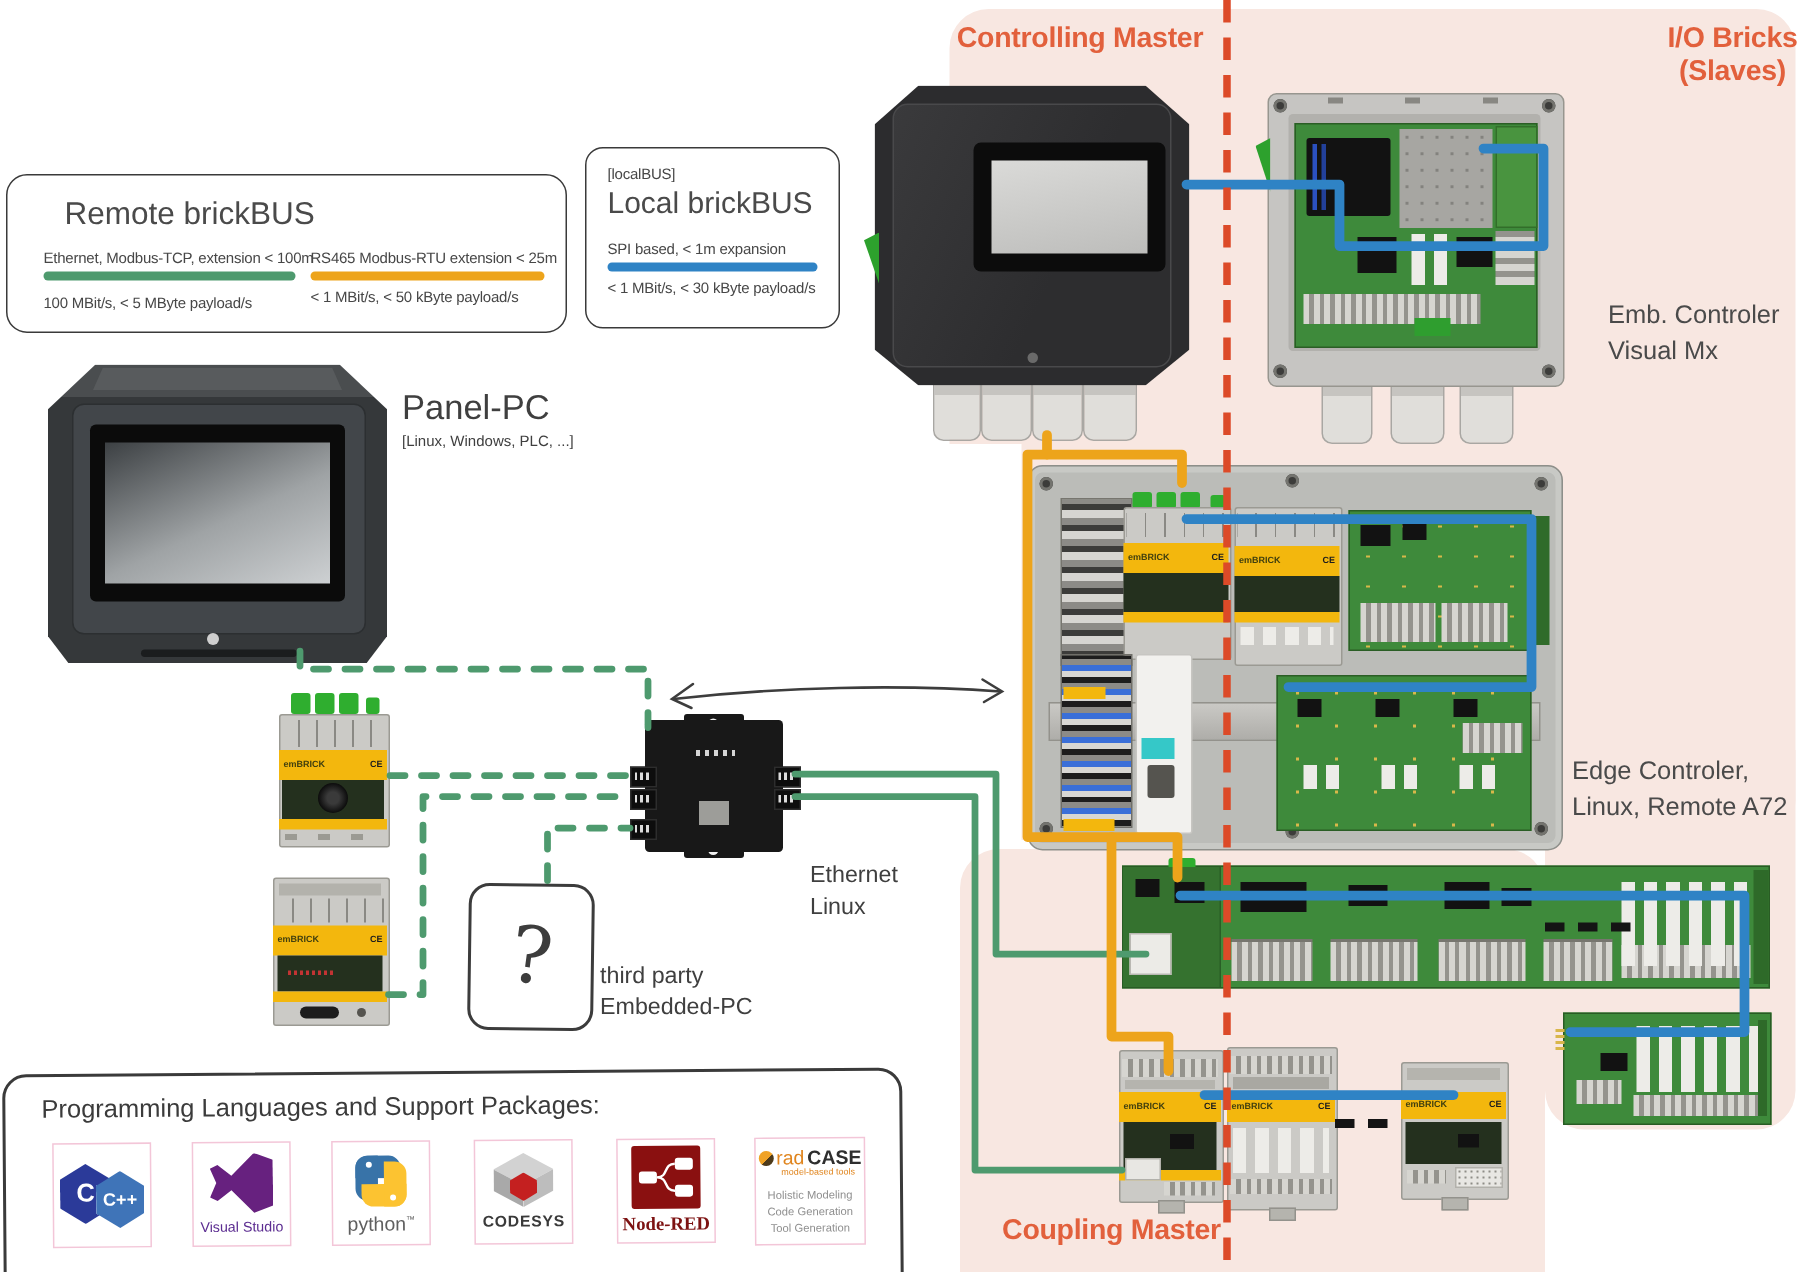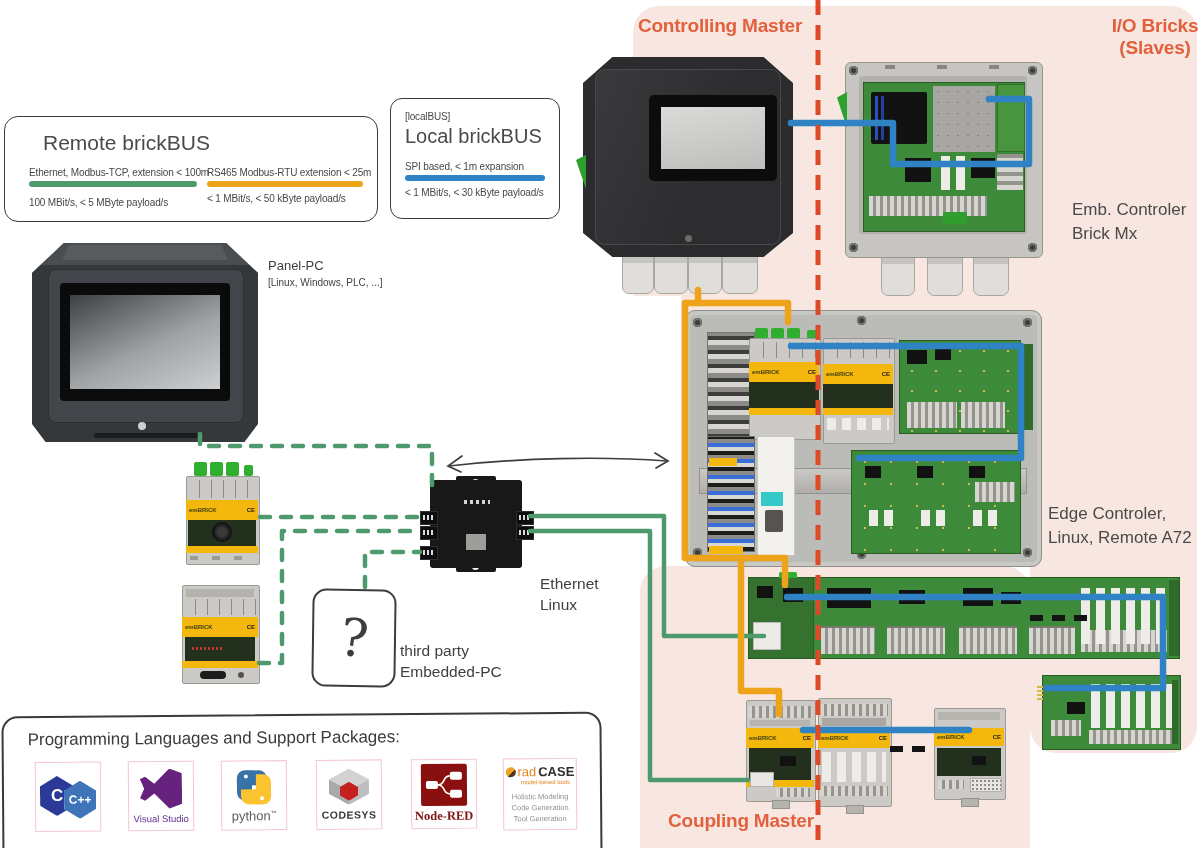--- a/index.html
+++ b/index.html
@@ -329,34 +329,34 @@
     <div class="small" style="left:14px;top:62px;">SPI based, &lt; 1m expansion</div>
     <div class="bar" style="left:14px;top:76px;width:140px;background:#2f83c5;"></div>
     <div class="small" style="left:14px;top:88px;">&lt; 1 MBit/s, &lt; 30 kByte payload/s</div>
   </div>
 
   <div class="zlabel" style="left:620px;top:15px;width:200px;">Controlling Master</div>
   <div class="zlabel" style="left:1075px;top:15px;width:160px;">I/O Bricks (Slaves)</div>
   <div class="zlabel" style="left:656px;top:810px;width:170px;">Coupling Master</div>
 
   <div class="lbl" style="left:268px;top:258px;">
-    <span class="l1" style="font-size:13px;">Panel-PC</span>
+    <span class="l1" style="font-size:23px;">Panel-PC</span>
     <span class="l1" style="font-size:10px;margin-top:4px;">[Linux, Windows, PLC, ...]</span>
   </div>
   <div class="lbl" style="left:540px;top:573px;font-size:15.5px;line-height:21px;">
     <span class="l1">Ethernet</span>
     <span class="l1">Linux</span>
   </div>
   <div class="lbl" style="left:400px;top:640px;font-size:15.5px;line-height:21px;">
     <span class="l1">third party</span>
     <span class="l1">Embedded-PC</span>
   </div>
   <div class="lbl" style="left:1072px;top:198px;font-size:17px;line-height:24px;color:#4a4a4a;">
     <span class="l1">Emb. Controler</span>
-    <span class="l1">Brick Mx</span>
+    <span class="l1">Visual Mx</span>
   </div>
   <div class="lbl" style="left:1048px;top:502px;font-size:17px;line-height:24px;color:#4a4a4a;">
     <span class="l1">Edge Controler,</span>
     <span class="l1">Linux, Remote A72</span>
   </div>
 
   <div class="abs" style="left:2px;top:714px;width:596px;height:150px;background:#fff;border:2px solid #3a3a3a;border-radius:16px;transform:rotate(-.45deg);">
     <div class="abs" style="left:24px;top:12px;font-size:17px;color:#3b3b3b;">Programming Languages and Support Packages:</div>
 
     <div class="tile" style="left:31px;top:44px;width:66px;height:70px;">

